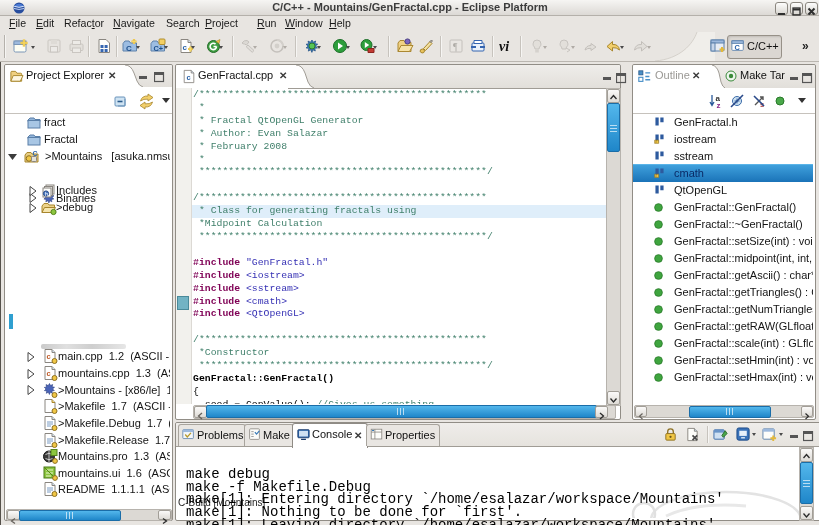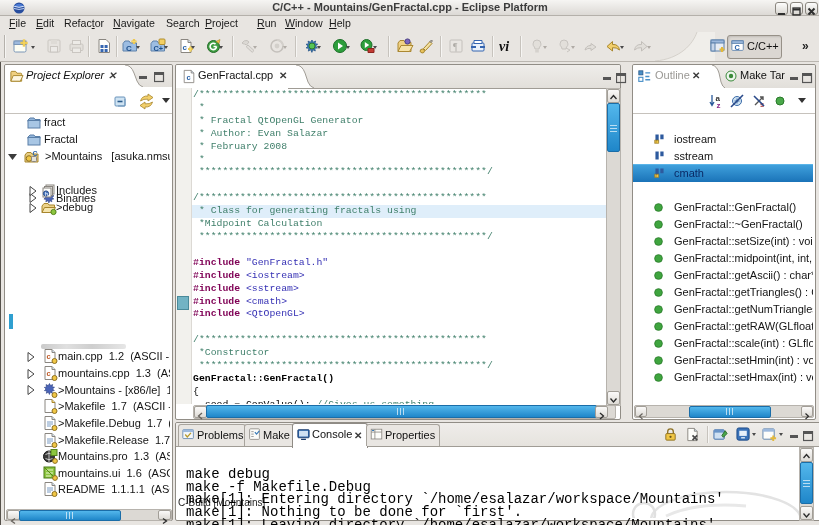--- a/index.html
+++ b/index.html
@@ -259,21 +259,21 @@
         <rect x="1" y="2" width="13" height="3" fill="#9db9dd" stroke="#5e82ab"></rect>
         <text x="4" y="12" font-size="8.5" font-weight="bold" fill="#2a62a8" font-family="Liberation Sans">C</text>
       </svg>
     <span class="abs" style="left:19px;top:4px;font-size:11px;color:#111">C/C++</span>
   </div>
   <div class="abs" style="left:802px;top:7px;font-size:12px;font-weight:bold;color:#222">»</div>
 </div>
 
 <div class="panel" style="left:4px;top:64px;width:167px;height:455px;">
   <div class="phead" style="height:22px"></div>
-  <div class="tab" style="left:0;width:112px;height:23px;border-right:4px solid #fca5a5;border-radius:2px 0 0 0;font-style:italic;">
+  <div class="tab" style="left:0;width:112px;height:23px;border-right:4px solid #fca5a5;border-radius:2px 0 0 0;">
     <svg class="abs" style="left:4px;top:3.5px" width="15" height="15" viewBox="0 0 16 16">
         <path d="M2 13 V3.5 q0-1 1-1 h4 l1.5 2 h4 q1 0 1 1 V13 z" fill="#f0d080" stroke="#a8862c"></path>
         <path d="M2 13 l2.5-6 h10.5 l-3 6 z" fill="#fdf6e0" stroke="#a8862c"></path>
       </svg>
     <span class="tablbl" style="left:21px">Project Explorer</span>
     <span class="tabx abs" style="left:103px;top:5px">✕</span>
   </div>
   <svg class="abs" style="left:112px;top:0" width="26" height="22">
       <path d="M0 0 L8 0 Q14 0 17 8 L20 16 Q22 21 26 22 L0 22 Z" fill="#fff"></path>
       <path d="M8 0 Q14 0 17 8 L20 16 Q22 21 26 22" stroke="#a09c95" fill="none"></path>
@@ -590,20 +590,26 @@
       <path d="M4 12 L12 4 M9 4 h3 v3" stroke="#555" fill="none" stroke-width="1.4"></path>
       <text x="9" y="14" font-size="7.5" font-weight="bold" fill="#b03a3a" font-family="Liberation Sans">s</text>
       <path d="M3 3 L13 13" stroke="#2a4a8a" stroke-width="1.6"></path>
     </svg>
   <svg class="abs" style="left:142px;top:31px" width="10" height="10">
       <circle cx="5" cy="5" r="4" fill="#4aa84a" stroke="#2a7a2a"></circle>
     </svg>
   <div class="abs" style="left:165px;top:33px;width:0;height:0;border-left:4.5px solid transparent;border-right:4.5px solid transparent;border-top:5px solid #333;"></div>
 
   <div class="abs" style="left:0;top:98.5px;width:180px;height:17px;background:linear-gradient(#3fa0dc,#1a73b8);border-top:1px solid #5ab4e8;"></div>
+  <div class="trow" style="left:0;top:48.0px;width:180px;">
+      <svg class="abs" style="left:20px;top:2px;width:13px;height:13px" viewBox="0 0 16 16">
+        <path d="M3 3 h4 v10 h-4 z M9 3 h4 v6 h-4 z" fill="#2d5a9e"></path>
+      </svg>
+      <span class="abs" style="left:41px;top:2.5px">GenFractal.h</span>
+    </div>
 <div class="trow" style="left:0;top:65.0px;width:180px;">
       <svg class="abs" style="left:20px;top:2px;width:13px;height:13px" viewBox="0 0 16 16">
         <path d="M3 3 h4 v10 h-4 z M9 3 h4 v6 h-4 z" fill="#2d5a9e"></path>
         <path d="M2 10 h5 v4 h-5 z" fill="#f0c645" stroke="#8d7022" stroke-width=".7"></path>
         <text x="2.8" y="13.6" font-size="4.5" fill="#6a5518">#</text>
       </svg>
       <span class="abs" style="left:41px;top:2.5px">iostream</span>
     </div>
 <div class="trow" style="left:0;top:82.0px;width:180px;">
       <svg class="abs" style="left:20px;top:2px;width:13px;height:13px" viewBox="0 0 16 16">
@@ -611,20 +617,26 @@
       </svg>
       <span class="abs" style="left:41px;top:2.5px">sstream</span>
     </div>
 <div class="trow" style="left:0;top:99.0px;width:180px;color:#0a2a66;font-weight:normal;border-radius:7px;">
       <svg class="abs" style="left:20px;top:2px;width:13px;height:13px" viewBox="0 0 16 16">
         <path d="M3 3 h4 v10 h-4 z M9 3 h4 v6 h-4 z" fill="#2d5a9e"></path>
         <path d="M2 10 h5 v4 h-5 z" fill="#f0c645" stroke="#8d7022" stroke-width=".7"></path>
         <text x="2.8" y="13.6" font-size="4.5" fill="#6a5518">#</text>
       </svg>
       <span class="abs" style="left:41px;top:2.5px">cmath</span>
+    </div>
+<div class="trow" style="left:0;top:116.0px;width:180px;">
+      <svg class="abs" style="left:20px;top:2px;width:13px;height:13px" viewBox="0 0 16 16">
+        <path d="M3 3 h4 v10 h-4 z M9 3 h4 v6 h-4 z" fill="#2d5a9e"></path>
+      </svg>
+      <span class="abs" style="left:41px;top:2.5px">QtOpenGL</span>
     </div>
 <div class="trow" style="left:0;top:133.0px;width:180px;">
       <svg class="abs" style="left:21px;top:4.5px;width:9px;height:9px" viewBox="0 0 10 10">
         <circle cx="5" cy="5" r="4.3" fill="#3fa53f" stroke="#2a7a2a" stroke-width=".9"></circle>
       </svg>
       <span class="abs" style="left:41px;top:2.5px">GenFractal::GenFractal()</span>
     </div>
 <div class="trow" style="left:0;top:150.0px;width:180px;">
       <svg class="abs" style="left:21px;top:4.5px;width:9px;height:9px" viewBox="0 0 10 10">
         <circle cx="5" cy="5" r="4.3" fill="#3fa53f" stroke="#2a7a2a" stroke-width=".9"></circle>

